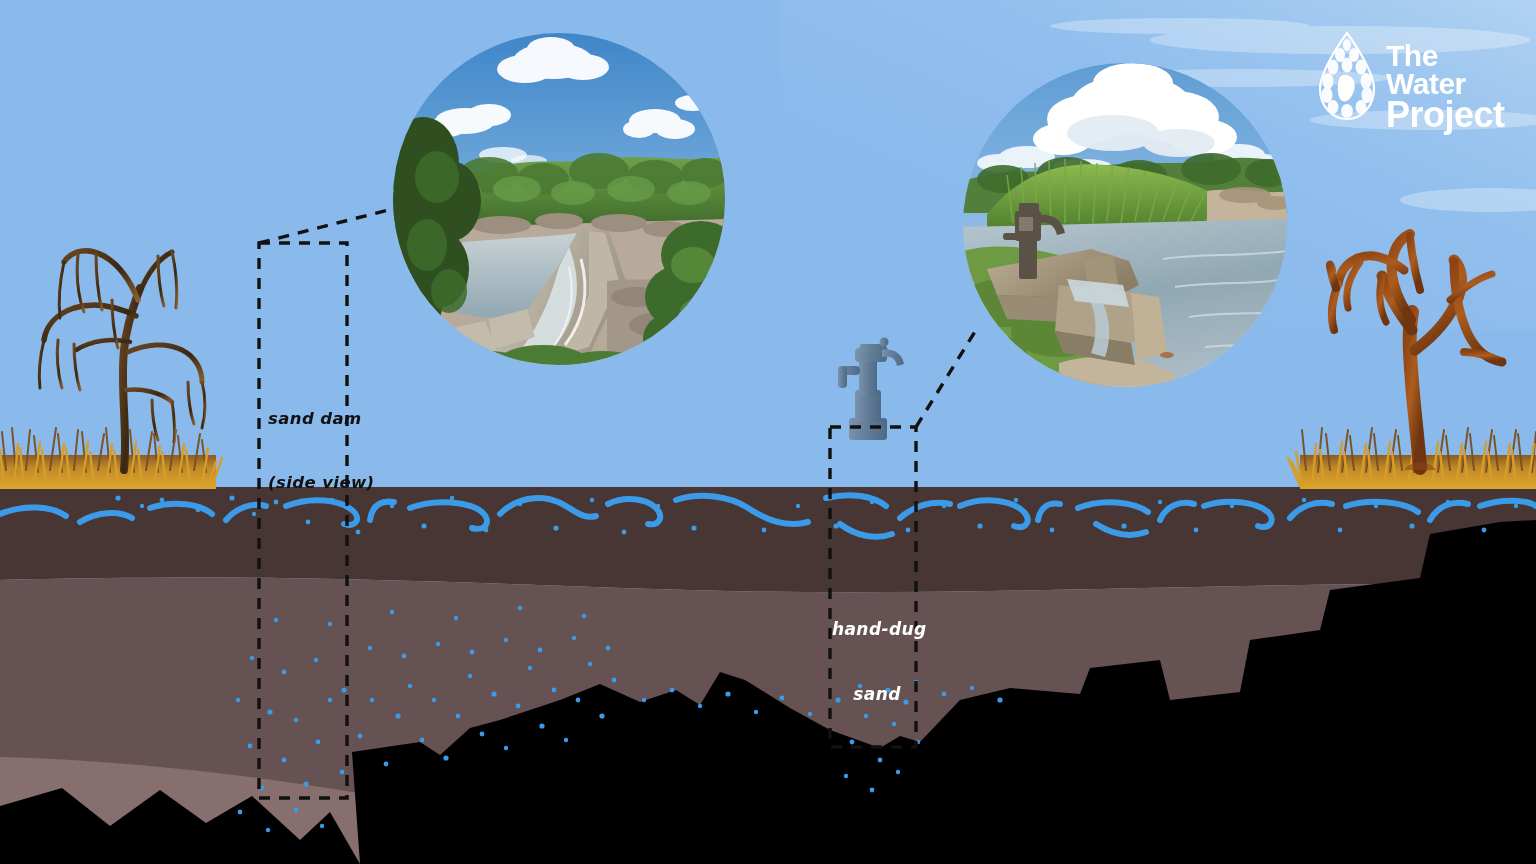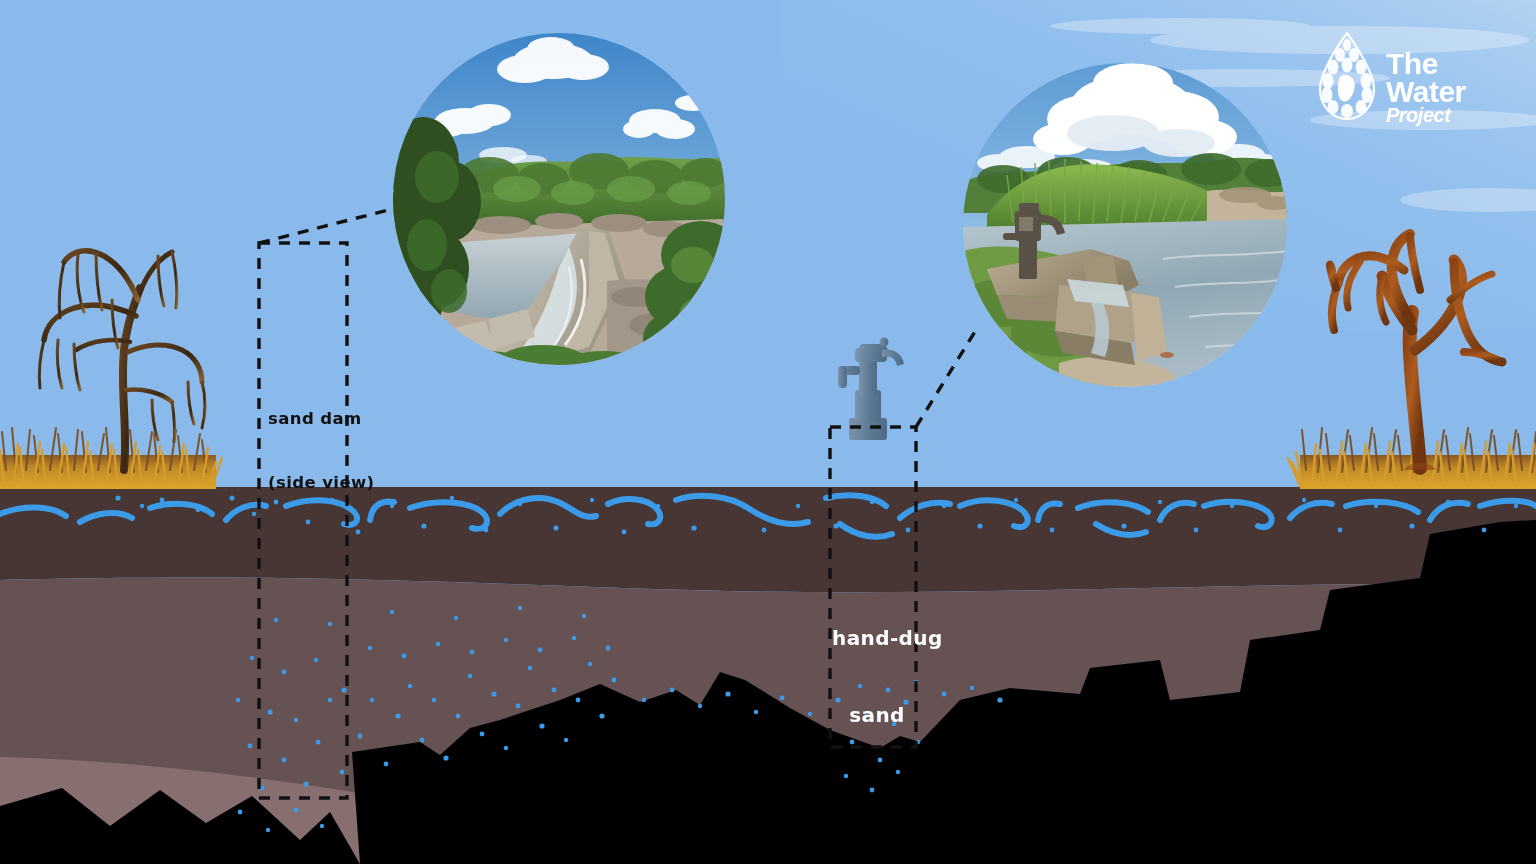--- a/index.html
+++ b/index.html
@@ -7,38 +7,39 @@
   body{font-family:"DejaVu Sans",sans-serif;}
   #stage{
     position:relative;
     width:1536px;height:864px;
     overflow:hidden;
     background:#8ABAEC;
   }
   #stage svg.layer{position:absolute;left:0;top:0;width:1536px;height:864px;}
   .hand-font{
     font-family:"DejaVu Sans",sans-serif;
+    font-style:italic;
     font-weight:700;
     letter-spacing:.4px;
   }
   .lbl{
     position:absolute;
     white-space:pre;
     line-height:1.28;
     pointer-events:none;
   }
   #lbl-sanddam{
     left:268px;top:366px;
     font-size:16.5px;
     color:#111111;
     text-align:left;
   }
   #lbl-well{
     left:832px;top:575px;
-    font-size:20px;
+    font-size:17px;
     color:#ffffff;
     text-align:center;
     width:90px;
   }
   #lbl-bedrock{
     left:1279px;top:771px;
     font-size:35px;
     color:#ffffff;
     letter-spacing:1px;
   }
@@ -52,21 +53,21 @@
   #logo .wordmark{
     color:#ffffff;
     font-family:"Liberation Sans",sans-serif;
     font-weight:700;
     line-height:.93;
     letter-spacing:-.5px;
     padding-top:6px;
     margin-top:16px;
   }
   #logo .l1{font-size:30px;display:block;}
-  #logo .l2{font-size:20px;display:block;font-style:italic;}
+  #logo .l2{font-size:36px;display:block;}
   
   .photo-circle{
     position:absolute;
     border-radius:50%;
     overflow:hidden;
     box-shadow:0 0 0 0 rgba(0,0,0,0);
   }
   #photo-sanddam{left:393px;top:33px;width:332px;height:332px;}
   #photo-well{left:963px;top:63px;width:324px;height:324px;}
   .photo-circle svg{display:block;width:100%;height:100%;}

